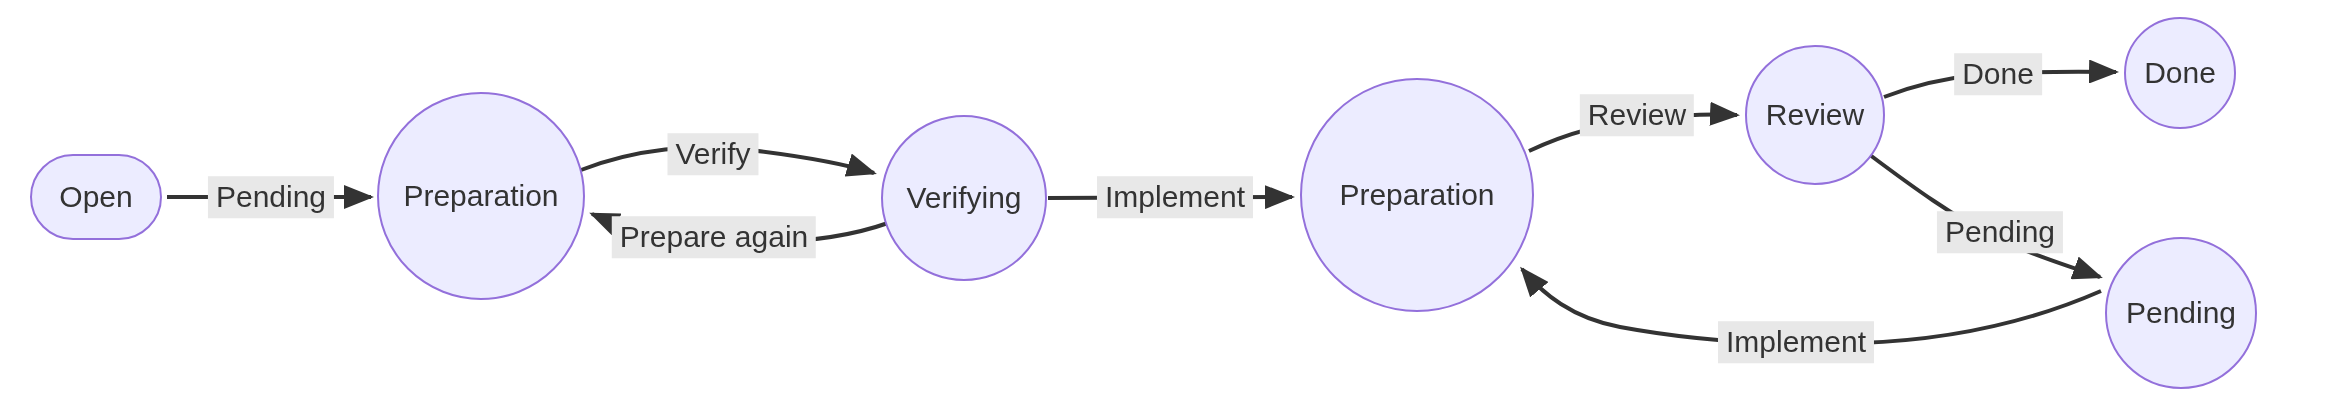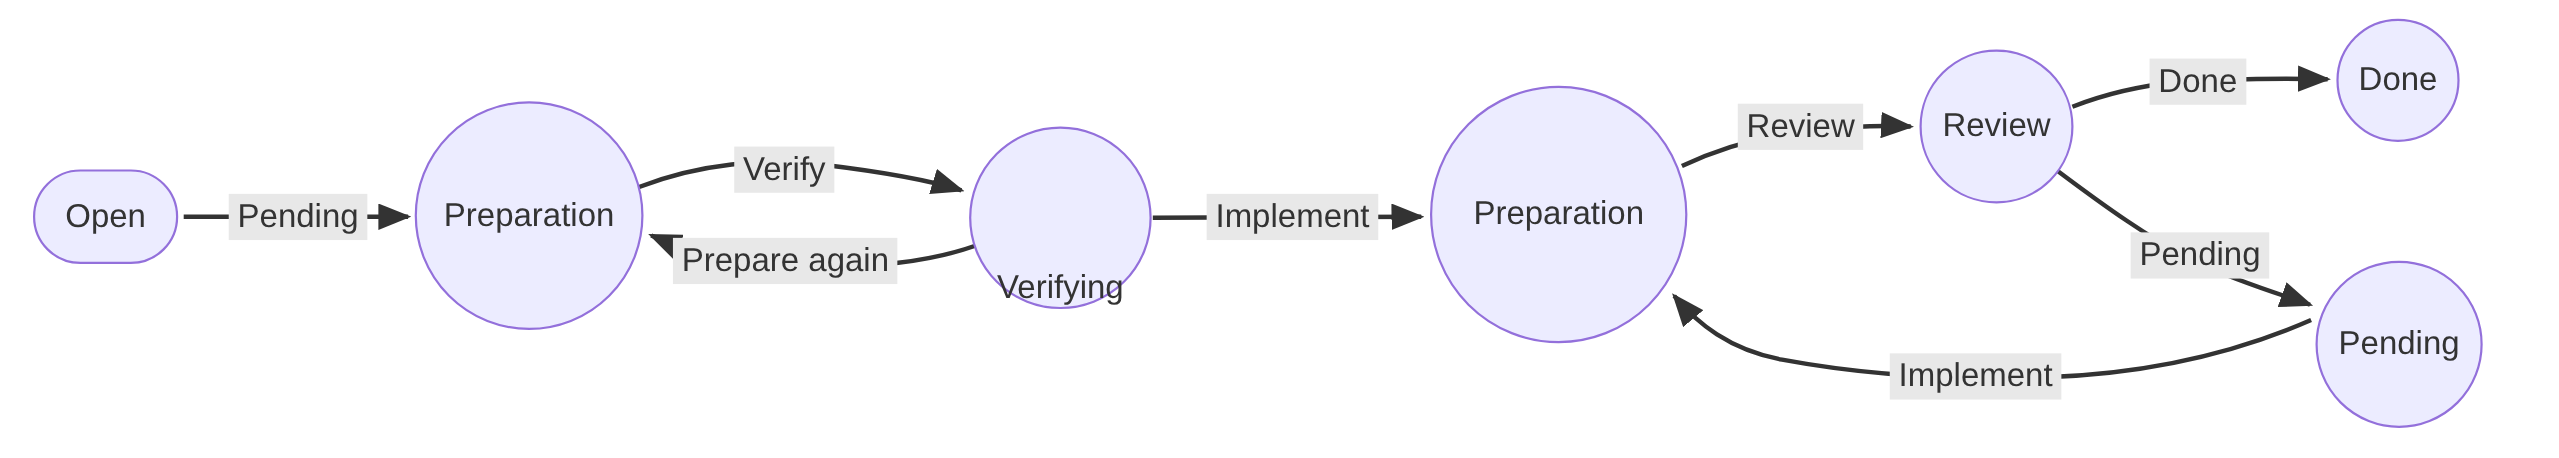--- a/index.html
+++ b/index.html
@@ -83,21 +83,21 @@
   </svg>
 
   <div class="node stadium" style="left:30px; top:154px; width:132px; height:86px;">
     <span>Open</span>
   </div>
 
   <div class="node circle" style="left:377px; top:92px; width:208px; height:208px;">
     <span>Preparation</span>
   </div>
 
-  <div class="node circle" style="left:881px; top:115px; width:166px; height:166px;align-items:flex-end;">
+  <div class="node circle" style="left:881px; top:115px; width:166px; height:166px;">
     <span>Verifying</span>
   </div>
 
   <div class="node circle" style="left:1300px; top:78px; width:234px; height:234px;">
     <span>Preparation</span>
   </div>
 
   <div class="node circle" style="left:1745px; top:45px; width:140px; height:140px;">
     <span>Review</span>
   </div>

